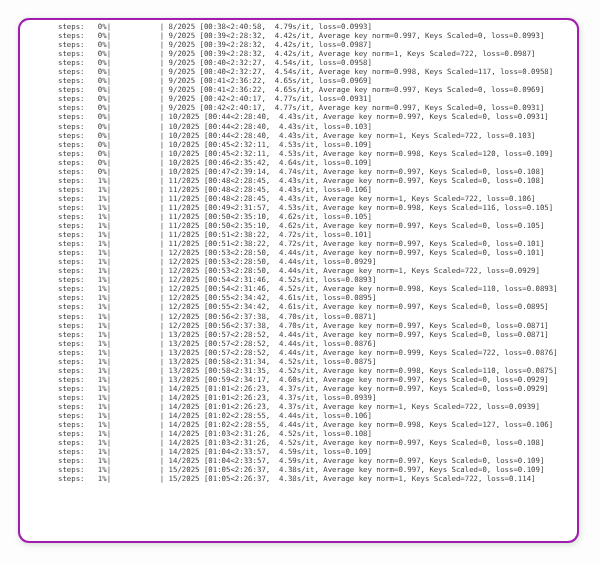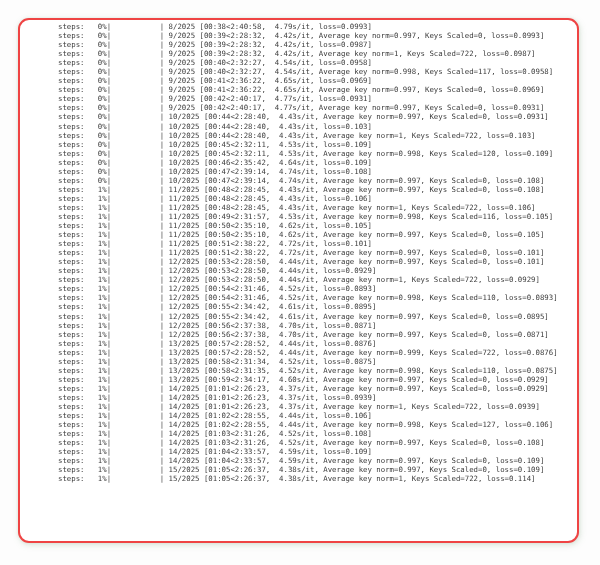--- a/index.html
+++ b/index.html
@@ -17,21 +17,21 @@
     height: 565px;
   }
   .output-card {
     position: absolute;
     left: 18px;
     top: 18px;
     width: 561px;
     height: 525px;
     box-sizing: border-box;
     background: #ffffff;
-    border: 2px solid #ef4444;
+    border: 2px solid #a21caf;
     border-radius: 11px;
     box-shadow: 1px 2px 6px rgba(130, 165, 130, 0.28), 0 0 3px rgba(150,180,150,0.18);
     padding: 2px 4px 0 38px;
     overflow: hidden;
   }
   .log {
     width: 100%;
   }
   .line {
     white-space: pre;
@@ -57,39 +57,39 @@
         <div class="line">steps:   0%|           | 9/2025 [00:41&lt;2:36:22,  4.65s/it, loss=0.0969]</div>
         <div class="line">steps:   0%|           | 9/2025 [00:41&lt;2:36:22,  4.65s/it, Average key norm=0.997, Keys Scaled=0, loss=0.0969]</div>
         <div class="line">steps:   0%|           | 9/2025 [00:42&lt;2:40:17,  4.77s/it, loss=0.0931]</div>
         <div class="line">steps:   0%|           | 9/2025 [00:42&lt;2:40:17,  4.77s/it, Average key norm=0.997, Keys Scaled=0, loss=0.0931]</div>
         <div class="line">steps:   0%|           | 10/2025 [00:44&lt;2:28:40,  4.43s/it, Average key norm=0.997, Keys Scaled=0, loss=0.0931]</div>
         <div class="line">steps:   0%|           | 10/2025 [00:44&lt;2:28:40,  4.43s/it, loss=0.103]</div>
         <div class="line">steps:   0%|           | 10/2025 [00:44&lt;2:28:40,  4.43s/it, Average key norm=1, Keys Scaled=722, loss=0.103]</div>
         <div class="line">steps:   0%|           | 10/2025 [00:45&lt;2:32:11,  4.53s/it, loss=0.109]</div>
         <div class="line">steps:   0%|           | 10/2025 [00:45&lt;2:32:11,  4.53s/it, Average key norm=0.998, Keys Scaled=120, loss=0.109]</div>
         <div class="line">steps:   0%|           | 10/2025 [00:46&lt;2:35:42,  4.64s/it, loss=0.109]</div>
-        <div class="line">steps:   0%|           | 10/2025 [00:47&lt;2:39:14,  4.74s/it, loss=0.108]</div>
         <div class="line">steps:   0%|           | 10/2025 [00:47&lt;2:39:14,  4.74s/it, Average key norm=0.997, Keys Scaled=0, loss=0.108]</div>
         <div class="line">steps:   1%|           | 11/2025 [00:48&lt;2:28:45,  4.43s/it, Average key norm=0.997, Keys Scaled=0, loss=0.108]</div>
         <div class="line">steps:   1%|           | 11/2025 [00:48&lt;2:28:45,  4.43s/it, loss=0.106]</div>
         <div class="line">steps:   1%|           | 11/2025 [00:48&lt;2:28:45,  4.43s/it, Average key norm=1, Keys Scaled=722, loss=0.106]</div>
         <div class="line">steps:   1%|           | 11/2025 [00:49&lt;2:31:57,  4.53s/it, Average key norm=0.998, Keys Scaled=116, loss=0.105]</div>
         <div class="line">steps:   1%|           | 11/2025 [00:50&lt;2:35:10,  4.62s/it, loss=0.105]</div>
         <div class="line">steps:   1%|           | 11/2025 [00:50&lt;2:35:10,  4.62s/it, Average key norm=0.997, Keys Scaled=0, loss=0.105]</div>
         <div class="line">steps:   1%|           | 11/2025 [00:51&lt;2:38:22,  4.72s/it, loss=0.101]</div>
         <div class="line">steps:   1%|           | 11/2025 [00:51&lt;2:38:22,  4.72s/it, Average key norm=0.997, Keys Scaled=0, loss=0.101]</div>
         <div class="line">steps:   1%|           | 12/2025 [00:53&lt;2:28:50,  4.44s/it, Average key norm=0.997, Keys Scaled=0, loss=0.101]</div>
         <div class="line">steps:   1%|           | 12/2025 [00:53&lt;2:28:50,  4.44s/it, loss=0.0929]</div>
         <div class="line">steps:   1%|           | 12/2025 [00:53&lt;2:28:50,  4.44s/it, Average key norm=1, Keys Scaled=722, loss=0.0929]</div>
         <div class="line">steps:   1%|           | 12/2025 [00:54&lt;2:31:46,  4.52s/it, loss=0.0893]</div>
         <div class="line">steps:   1%|           | 12/2025 [00:54&lt;2:31:46,  4.52s/it, Average key norm=0.998, Keys Scaled=110, loss=0.0893]</div>
         <div class="line">steps:   1%|           | 12/2025 [00:55&lt;2:34:42,  4.61s/it, loss=0.0895]</div>
         <div class="line">steps:   1%|           | 12/2025 [00:55&lt;2:34:42,  4.61s/it, Average key norm=0.997, Keys Scaled=0, loss=0.0895]</div>
         <div class="line">steps:   1%|           | 12/2025 [00:56&lt;2:37:38,  4.70s/it, loss=0.0871]</div>
         <div class="line">steps:   1%|           | 12/2025 [00:56&lt;2:37:38,  4.70s/it, Average key norm=0.997, Keys Scaled=0, loss=0.0871]</div>
+        <div class="line">steps:   1%|           | 13/2025 [00:57&lt;2:28:52,  4.44s/it, Average key norm=0.997, Keys Scaled=0, loss=0.0871]</div>
         <div class="line">steps:   1%|           | 13/2025 [00:57&lt;2:28:52,  4.44s/it, loss=0.0876]</div>
         <div class="line">steps:   1%|           | 13/2025 [00:57&lt;2:28:52,  4.44s/it, Average key norm=0.999, Keys Scaled=722, loss=0.0876]</div>
         <div class="line">steps:   1%|           | 13/2025 [00:58&lt;2:31:34,  4.52s/it, loss=0.0875]</div>
         <div class="line">steps:   1%|           | 13/2025 [00:58&lt;2:31:35,  4.52s/it, Average key norm=0.998, Keys Scaled=110, loss=0.0875]</div>
         <div class="line">steps:   1%|           | 13/2025 [00:59&lt;2:34:17,  4.60s/it, Average key norm=0.997, Keys Scaled=0, loss=0.0929]</div>
         <div class="line">steps:   1%|           | 14/2025 [01:01&lt;2:26:23,  4.37s/it, Average key norm=0.997, Keys Scaled=0, loss=0.0929]</div>
         <div class="line">steps:   1%|           | 14/2025 [01:01&lt;2:26:23,  4.37s/it, loss=0.0939]</div>
         <div class="line">steps:   1%|           | 14/2025 [01:01&lt;2:26:23,  4.37s/it, Average key norm=1, Keys Scaled=722, loss=0.0939]</div>
         <div class="line">steps:   1%|           | 14/2025 [01:02&lt;2:28:55,  4.44s/it, loss=0.106]</div>
         <div class="line">steps:   1%|           | 14/2025 [01:02&lt;2:28:55,  4.44s/it, Average key norm=0.998, Keys Scaled=127, loss=0.106]</div>

